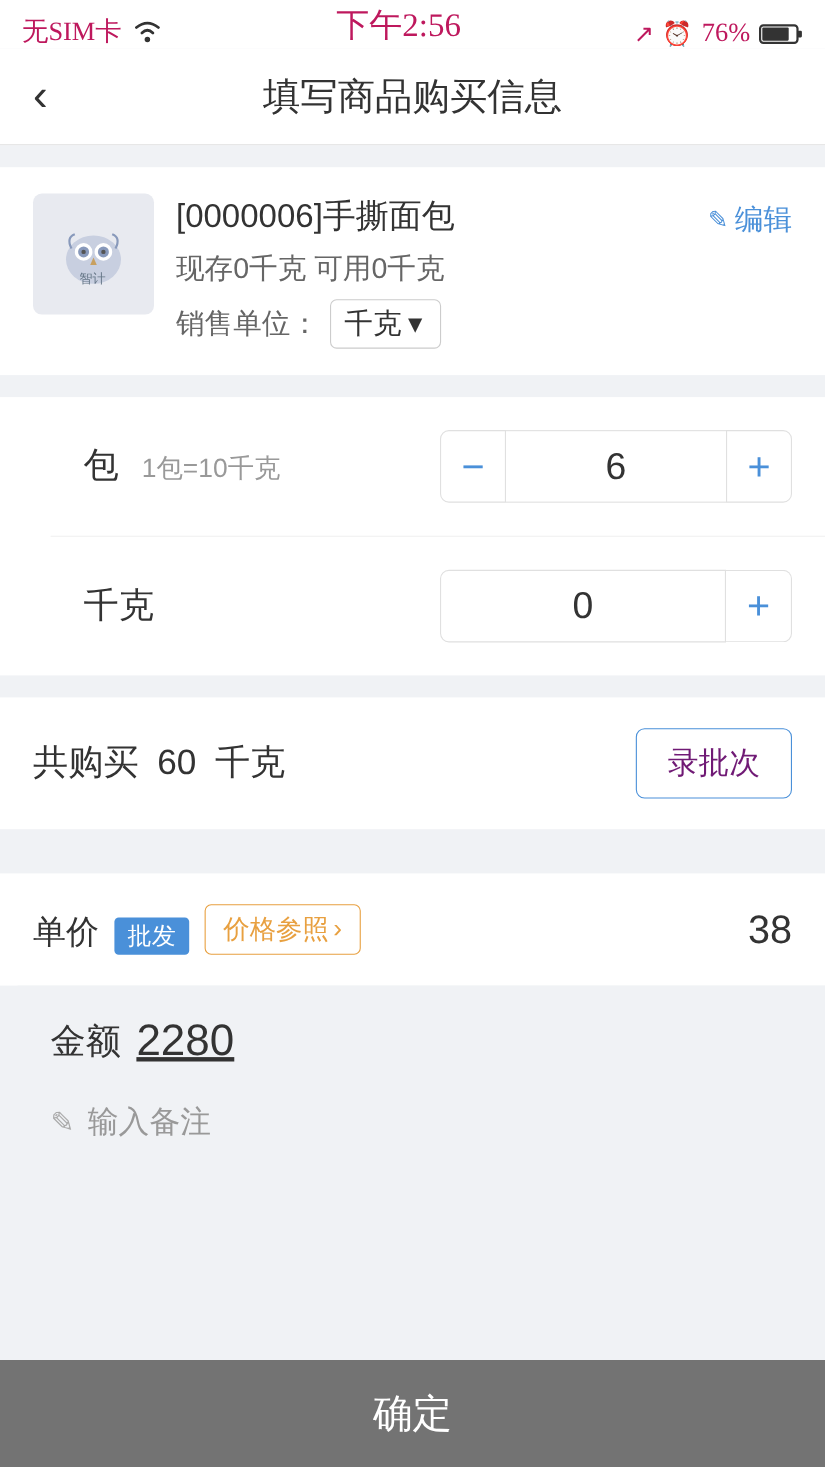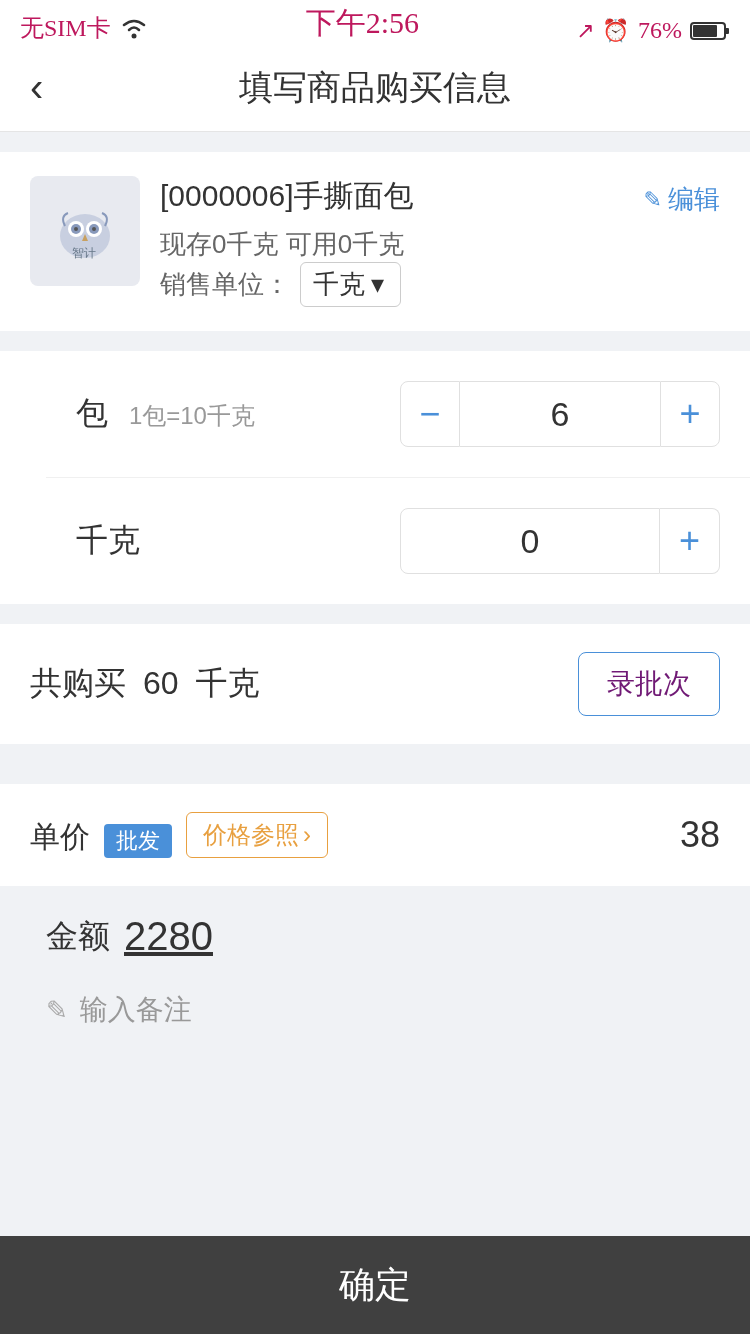--- a/index.html
+++ b/index.html
@@ -74,20 +74,21 @@
     .product-info { flex: 1; }
     .product-name {
       font-size: 30px;
       font-weight: 500;
       color: #333;
       margin-bottom: 10px;
     }
     .product-stock {
       font-size: 26px;
       color: #666;
+      margin-bottom: 10px;
     }
     .product-unit-row {
       display: flex;
       align-items: center;
       gap: 10px;
       font-size: 26px;
       color: #666;
     }
     .unit-select {
       border: 1px solid #ccc;
@@ -302,21 +303,21 @@
       font-size: 26px;
     }
 
     
     .confirm-btn {
       position: fixed;
       bottom: 0;
       left: 0;
       width: 750px;
       height: 98px;
-      background: #404040;
+      background: #737373;
       display: flex;
       align-items: center;
       justify-content: center;
       font-size: 36px;
       color: #fff;
       cursor: pointer;
       z-index: 100;
     }
 
     

